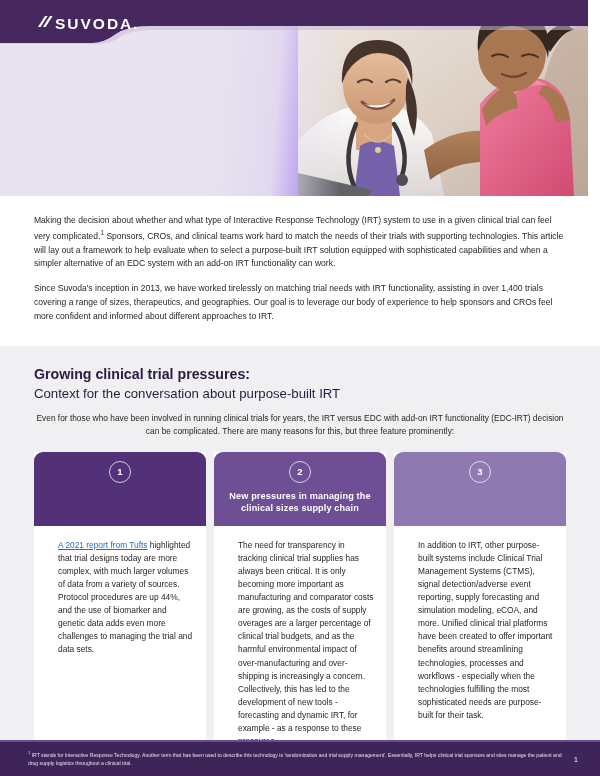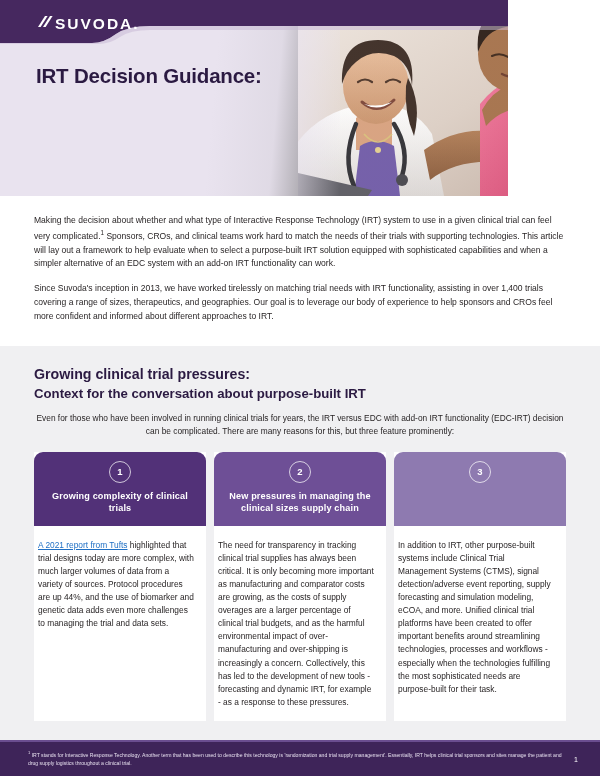--- a/index.html
+++ b/index.html
@@ -16,24 +16,24 @@
     position: relative;
     width: 600px;
     height: 776px;
     background: #ffffff;
     overflow: hidden;
   }
 
   
   .hero {
     position: relative;
-    width: 508px;
+    width: 588px;
     height: 196px;
     overflow: hidden;
-    background: #737373;
+    background: #8b5cf6;
   }
 
   
   .hero-photo {
     position: absolute;
     left: 298px;
     top: 0;
     width: 302px;
     height: 196px;
     overflow: hidden;
@@ -126,21 +126,21 @@
   }
   .sec-title {
     color: #2b1a42;
     font-size: 14.2px;
     font-weight: 700;
     margin-bottom: 4px;
   }
   .sec-sub {
     color: #2b1a42;
     font-size: 13.2px;
-    font-weight: 700;
+    font-weight: 400;
     margin-bottom: 11px;
   }
   .sec-lead {
     color: #231f20;
     font-size: 8.35px;
     line-height: 1.6;
     margin-bottom: 13px;
     text-align: center;
   }
 
@@ -180,21 +180,21 @@
   .card-head-title {
     color: #ffffff;
     font-size: 9.1px;
     font-weight: 700;
     line-height: 1.33;
     letter-spacing: 0.15px;
   }
   .card-body {
     flex: 1;
     background:#ffffff;
-    padding: 13px 12px 12px 4px;
+    padding: 13px 12px 12px 24px;
   }
   .card-body p {
     color: #231f20;
     font-size: 8.35px;
     line-height: 1.57;
   }
   .card-link {
     color: #1f6fc4;
     text-decoration: underline;
   }
@@ -322,42 +322,40 @@
         <svg width="17" height="15" viewBox="0 0 17 15" aria-hidden="true">
           <path d="M2 13 L9 2 L11.6 2 L4.6 13 Z" fill="#ffffff"></path>
           <path d="M7 13 L14 2 L16.6 2 L9.6 13 Z" fill="#ffffff"></path>
         </svg>
       </span>
       <span class="logo-text">SUVODA</span>
       <span class="logo-dot">.</span>
     </div>
 
     <div class="hero-text">
-      <div class="hero-title">IRT Decision Guidance:</div>
     </div>
   </div>
 
   <div class="intro">
     <p>
       <span>Making the decision about whether and what type of Interactive Response Technology (IRT) system to use in a given clinical trial can feel very complicated.</span><sup>1</sup><span> Sponsors, CROs, and clinical teams work hard to match the needs of their trials with supporting technologies. This article will lay out a framework to help evaluate when to select a purpose-built IRT solution equipped with sophisticated capabilities and when a simpler alternative of an EDC system with an add-on IRT functionality can work.</span>
     </p>
     <p>Since Suvoda's inception in 2013, we have worked tirelessly on matching trial needs with IRT functionality, assisting in over 1,400 trials covering a range of sizes, therapeutics, and geographies. Our goal is to leverage our body of experience to help sponsors and CROs feel more confident and informed about different approaches to IRT.</p>
   </div>
 
   <div class="section">
     <div class="sec-title">Growing clinical trial pressures:</div>
     <div class="sec-sub">Context for the conversation about purpose-built IRT</div>
     <div class="sec-lead">Even for those who have been involved in running clinical trials for years, the IRT versus EDC with add-on IRT functionality (EDC-IRT) decision can be complicated. There are many reasons for this, but three feature prominently:</div>
 
     <div class="cards">
 
       <div class="card">
         <div class="card-head" style="background:#523178">
           <div class="card-num">1</div>
-          <div class="card-head-title">Growing complexity of clinical trials</div>
         </div>
         <div class="card-body">
           <p><a class="card-link" href="#">A 2021 report from Tufts</a><span> highlighted that trial designs today are more complex, with much larger volumes of data from a variety of sources. Protocol procedures are up 44%, and the use of biomarker and genetic data adds even more challenges to managing the trial and data sets.</span></p>
         </div>
       </div>
 
       <div class="card">
         <div class="card-head" style="background:#6e4f96">
           <div class="card-num">2</div>
           <div class="card-head-title">New pressures in managing the clinical sizes supply chain</div>

